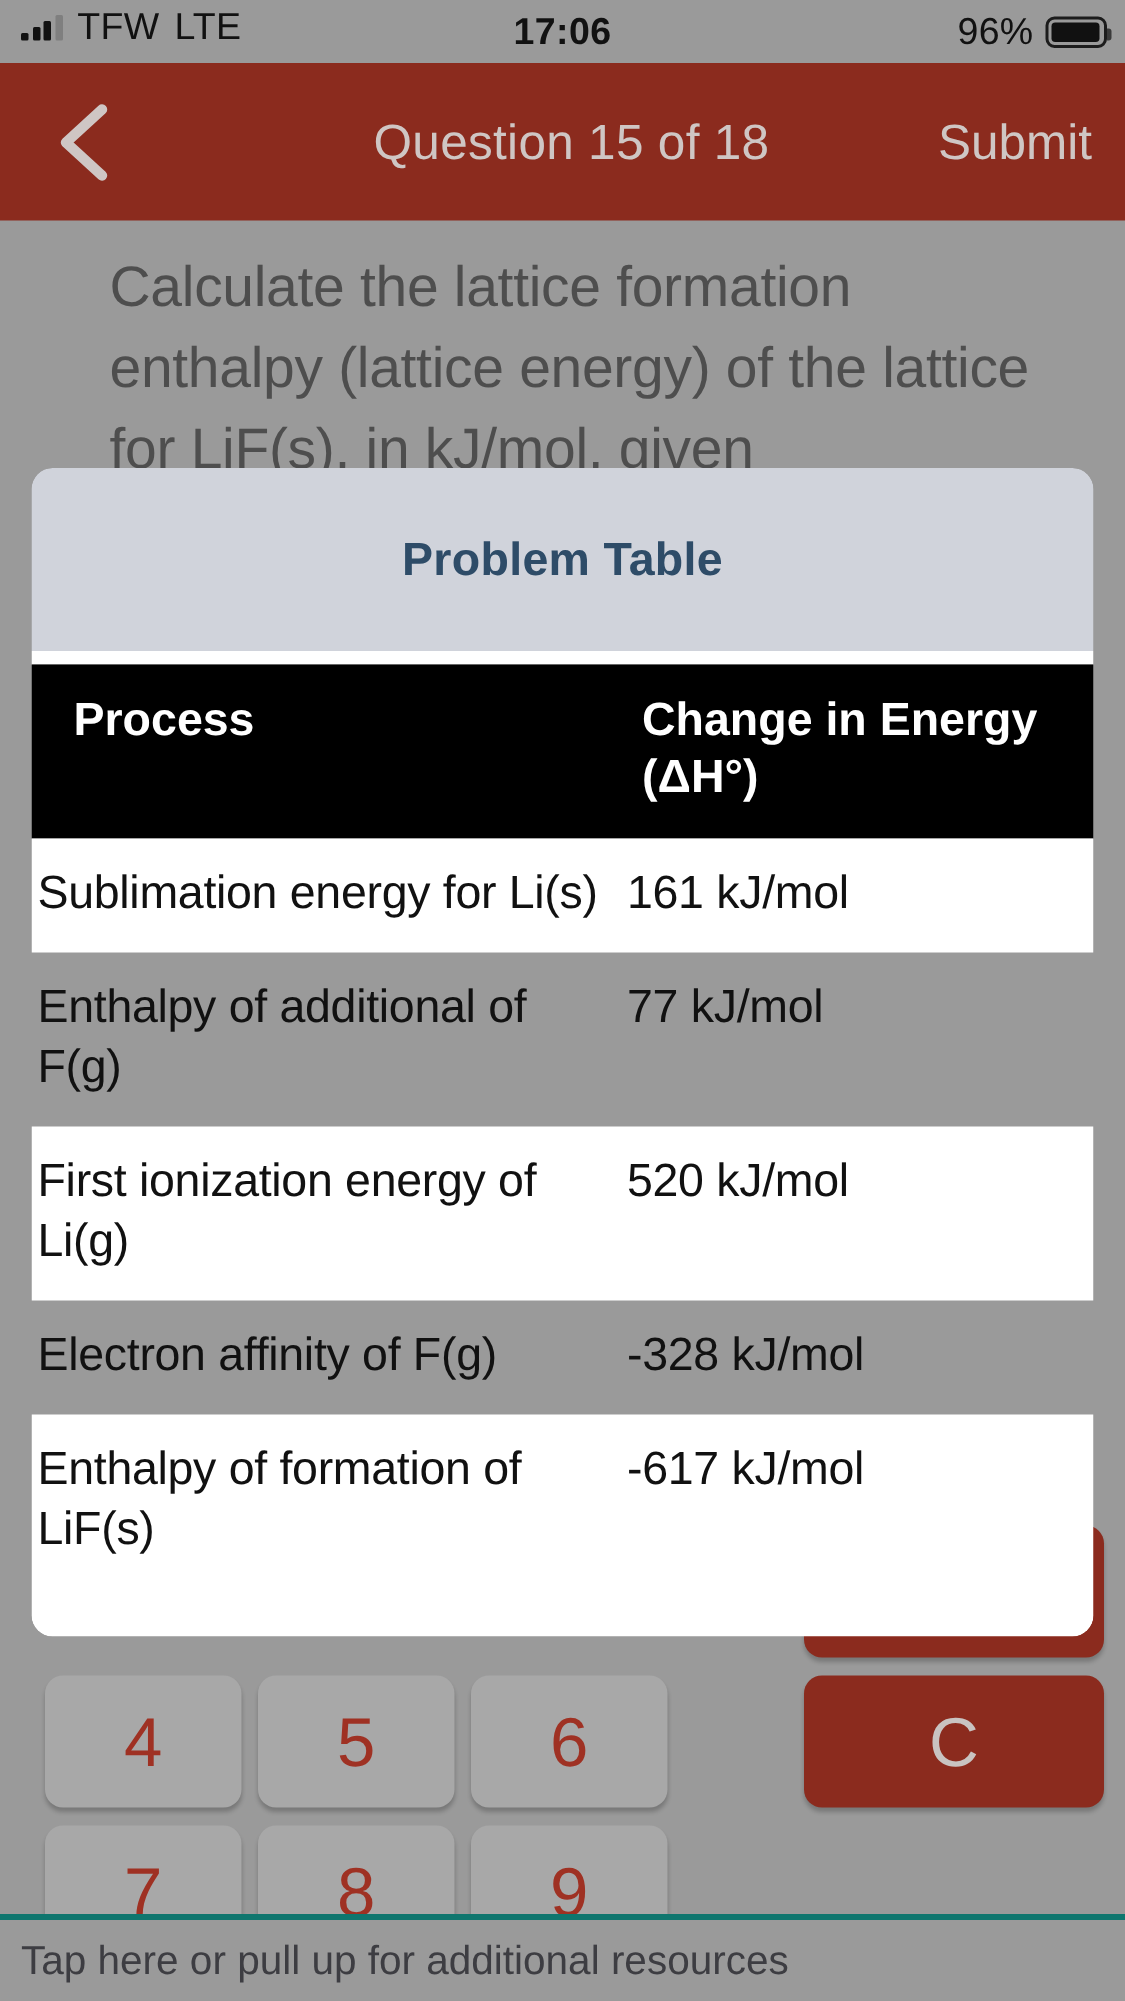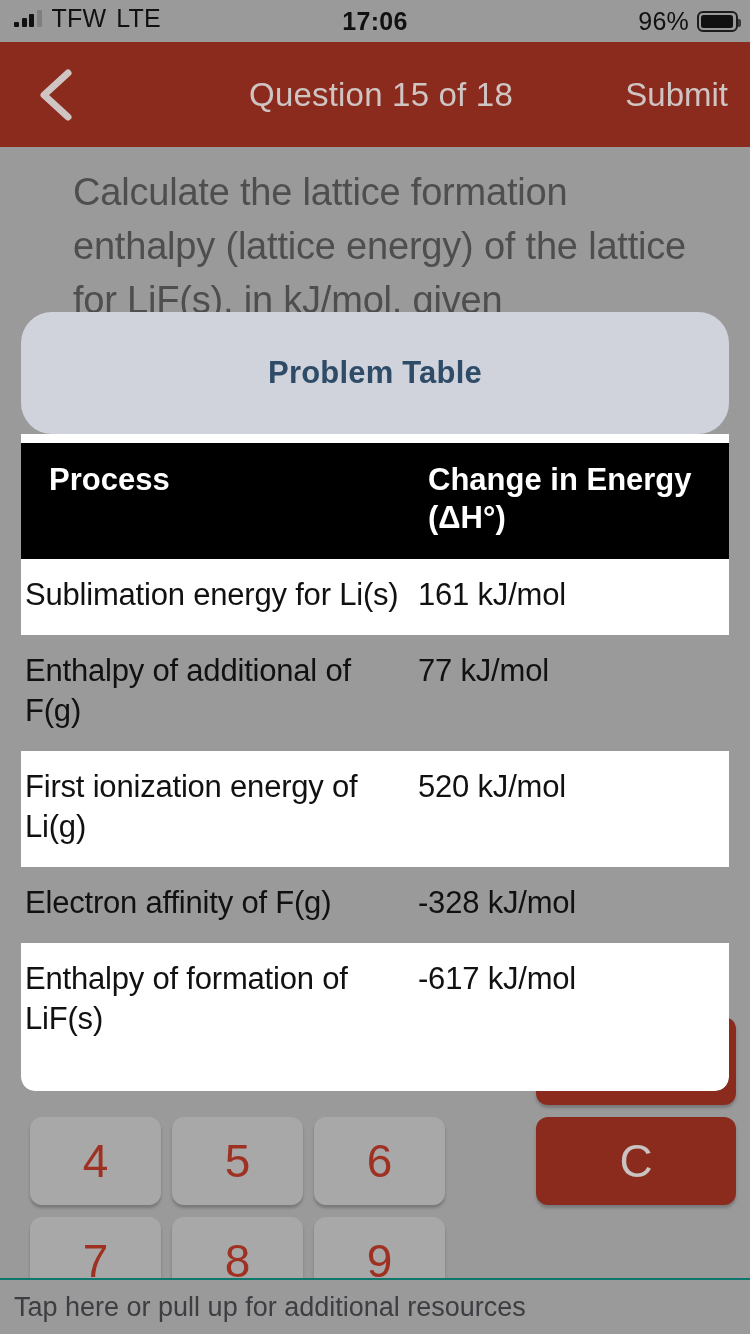--- a/index.html
+++ b/index.html
@@ -176,21 +176,20 @@
     background: transparent;
   }
   .modal-header {
     background: #d0d3db;
     height: 122px;
     display: flex;
     align-items: center;
     justify-content: center;
     border-top-left-radius: 14px;
     border-top-right-radius: 14px;
-    border-radius: 31px;
   }
   .modal-title {
     font-size: 31px;
     font-weight: bold;
     color: #2e4c68;
     letter-spacing: .2px;
   }
   .modal-gap { height: 9px; background: #ffffff; }
 
   table.ptable {
@@ -222,21 +221,21 @@
   table.ptable tr:last-child td { padding-bottom: 52px; }
   table.ptable tr:last-child td:first-child { border-bottom-left-radius: 14px; }
   table.ptable tr:last-child td:last-child { border-bottom-right-radius: 14px; }
 
   
   .bottom-bar {
     position: absolute;
     left: 0; bottom: 0;
     width: 750px; height: 54px;
     background: #9a9a9a;
-    border-top: 2px solid #0f766e;
+    border-top: 4px solid #0f766e;
     display: flex;
     align-items: center;
     z-index: 6;
   }
   .bottom-bar .bb-text {
     padding-left: 14px;
     font-size: 27px;
     color: #3d3d42;
   }
 </style>

